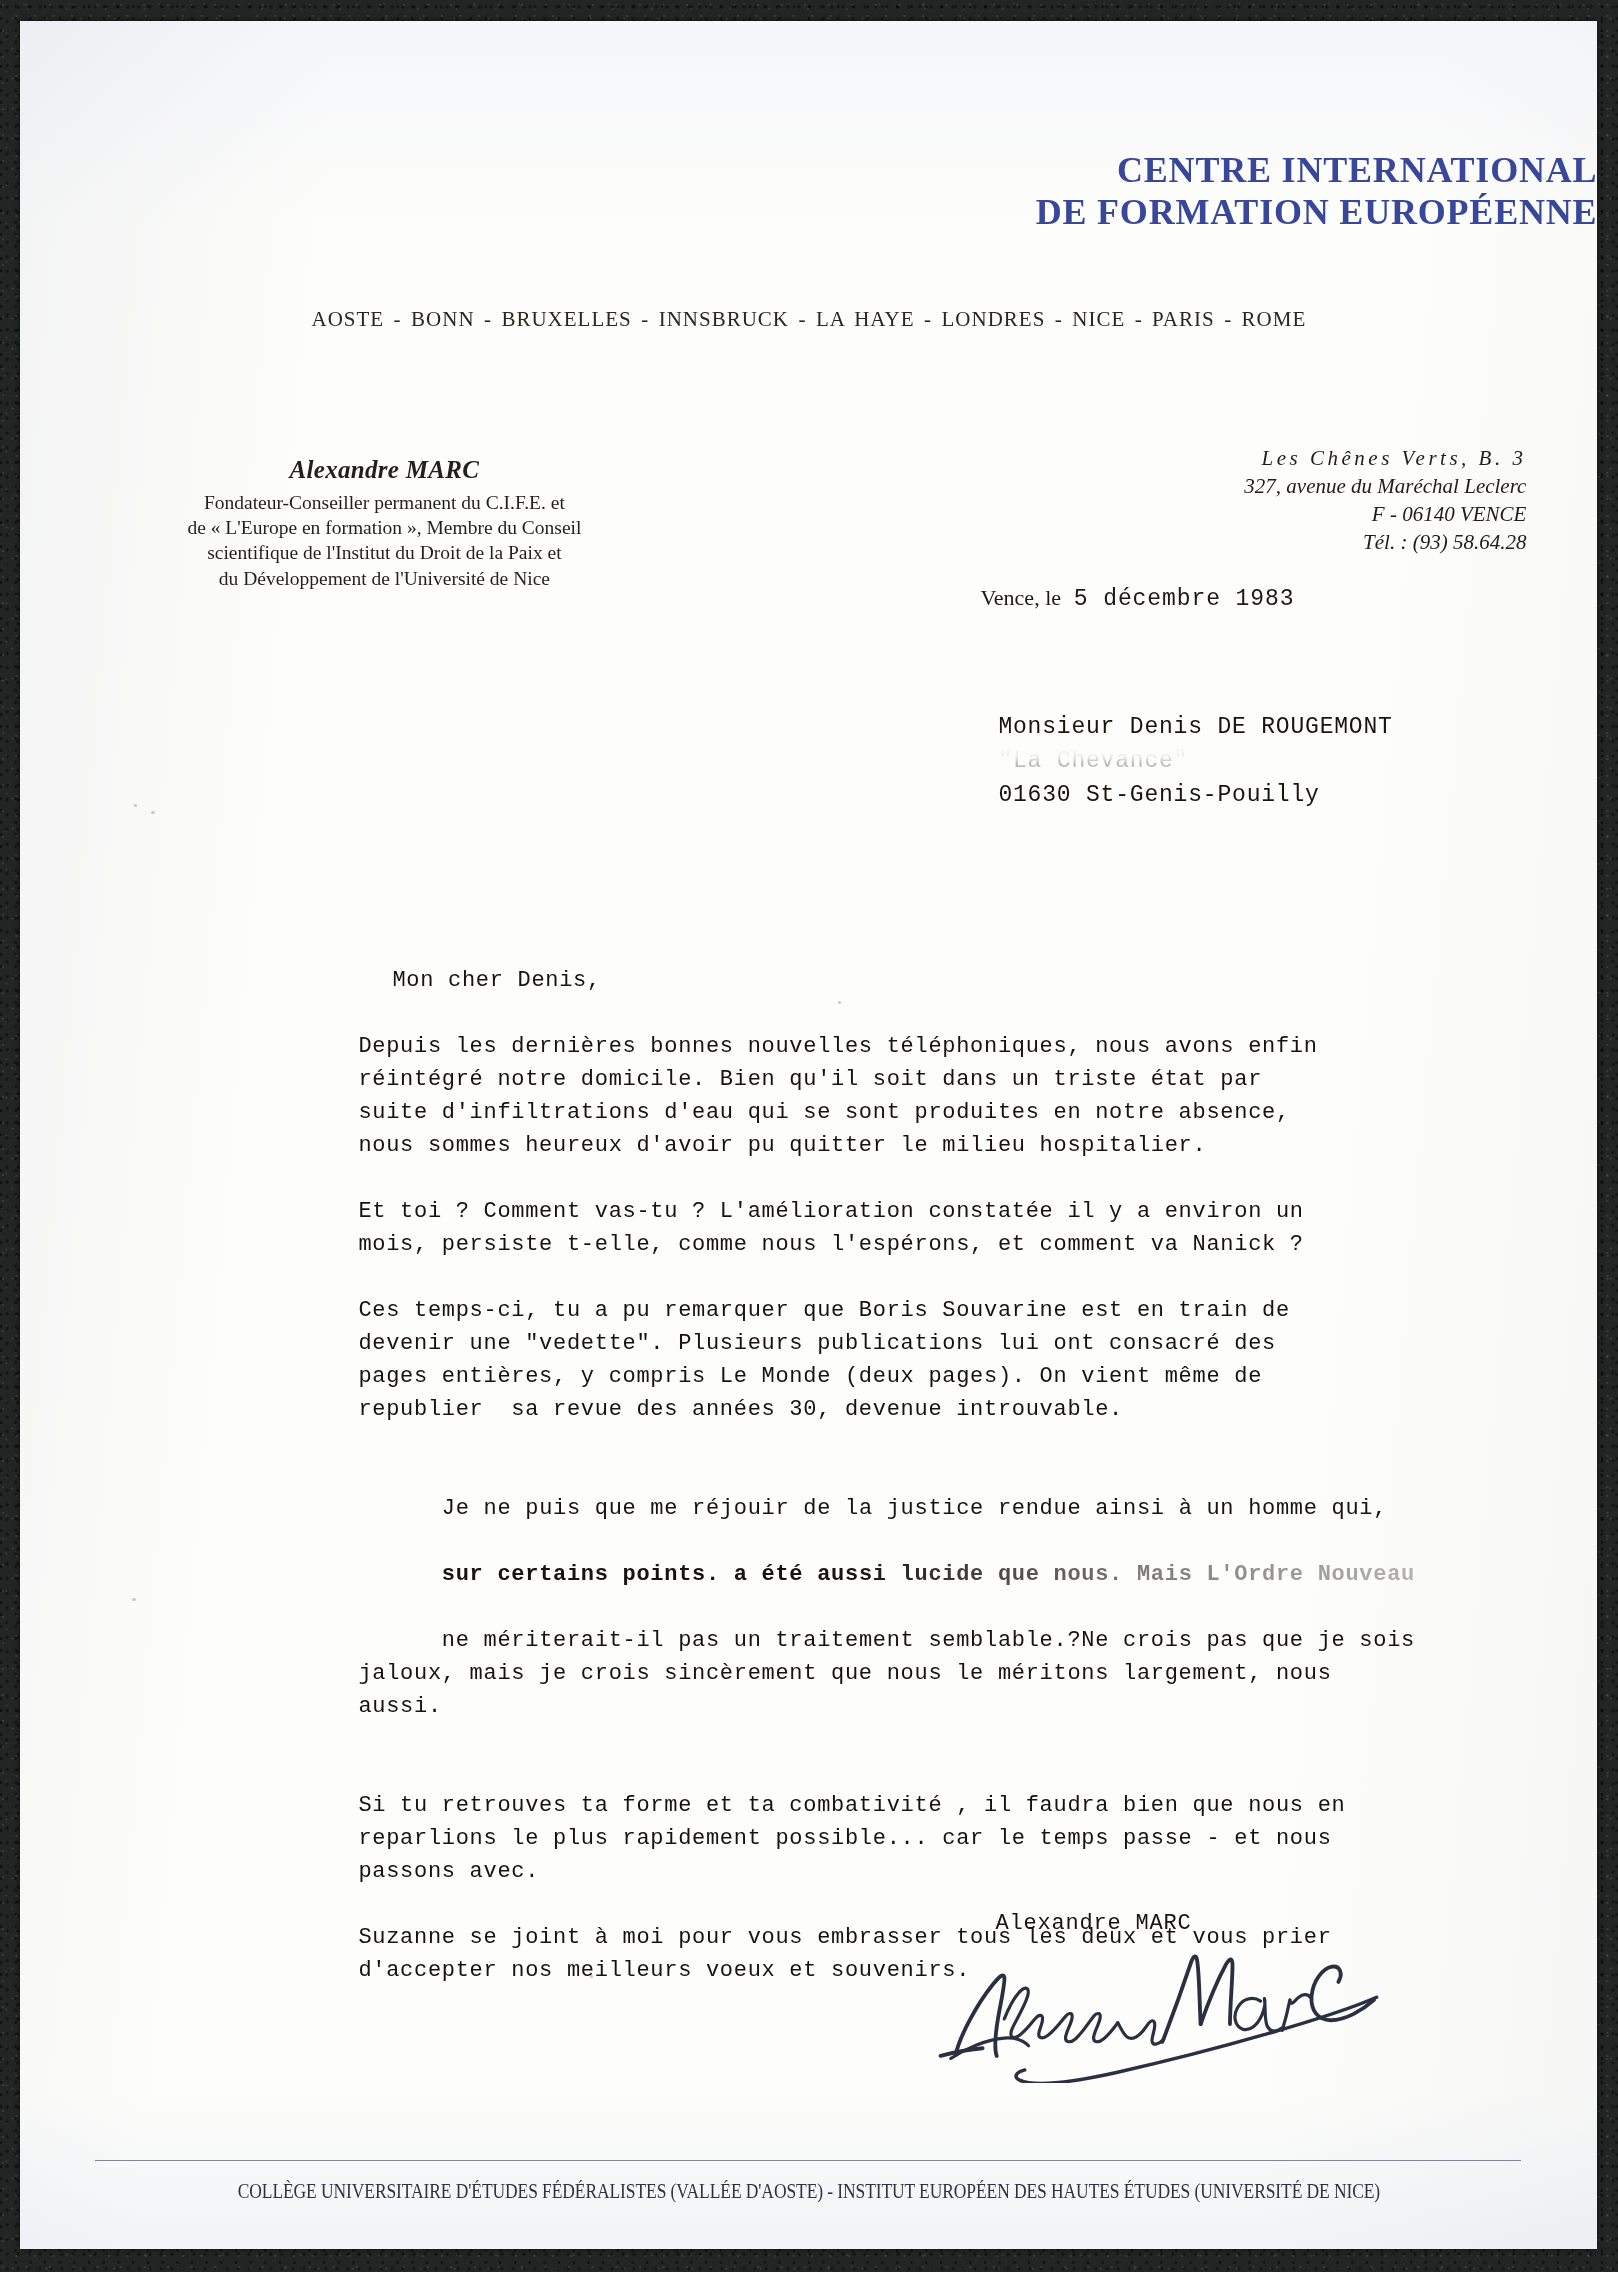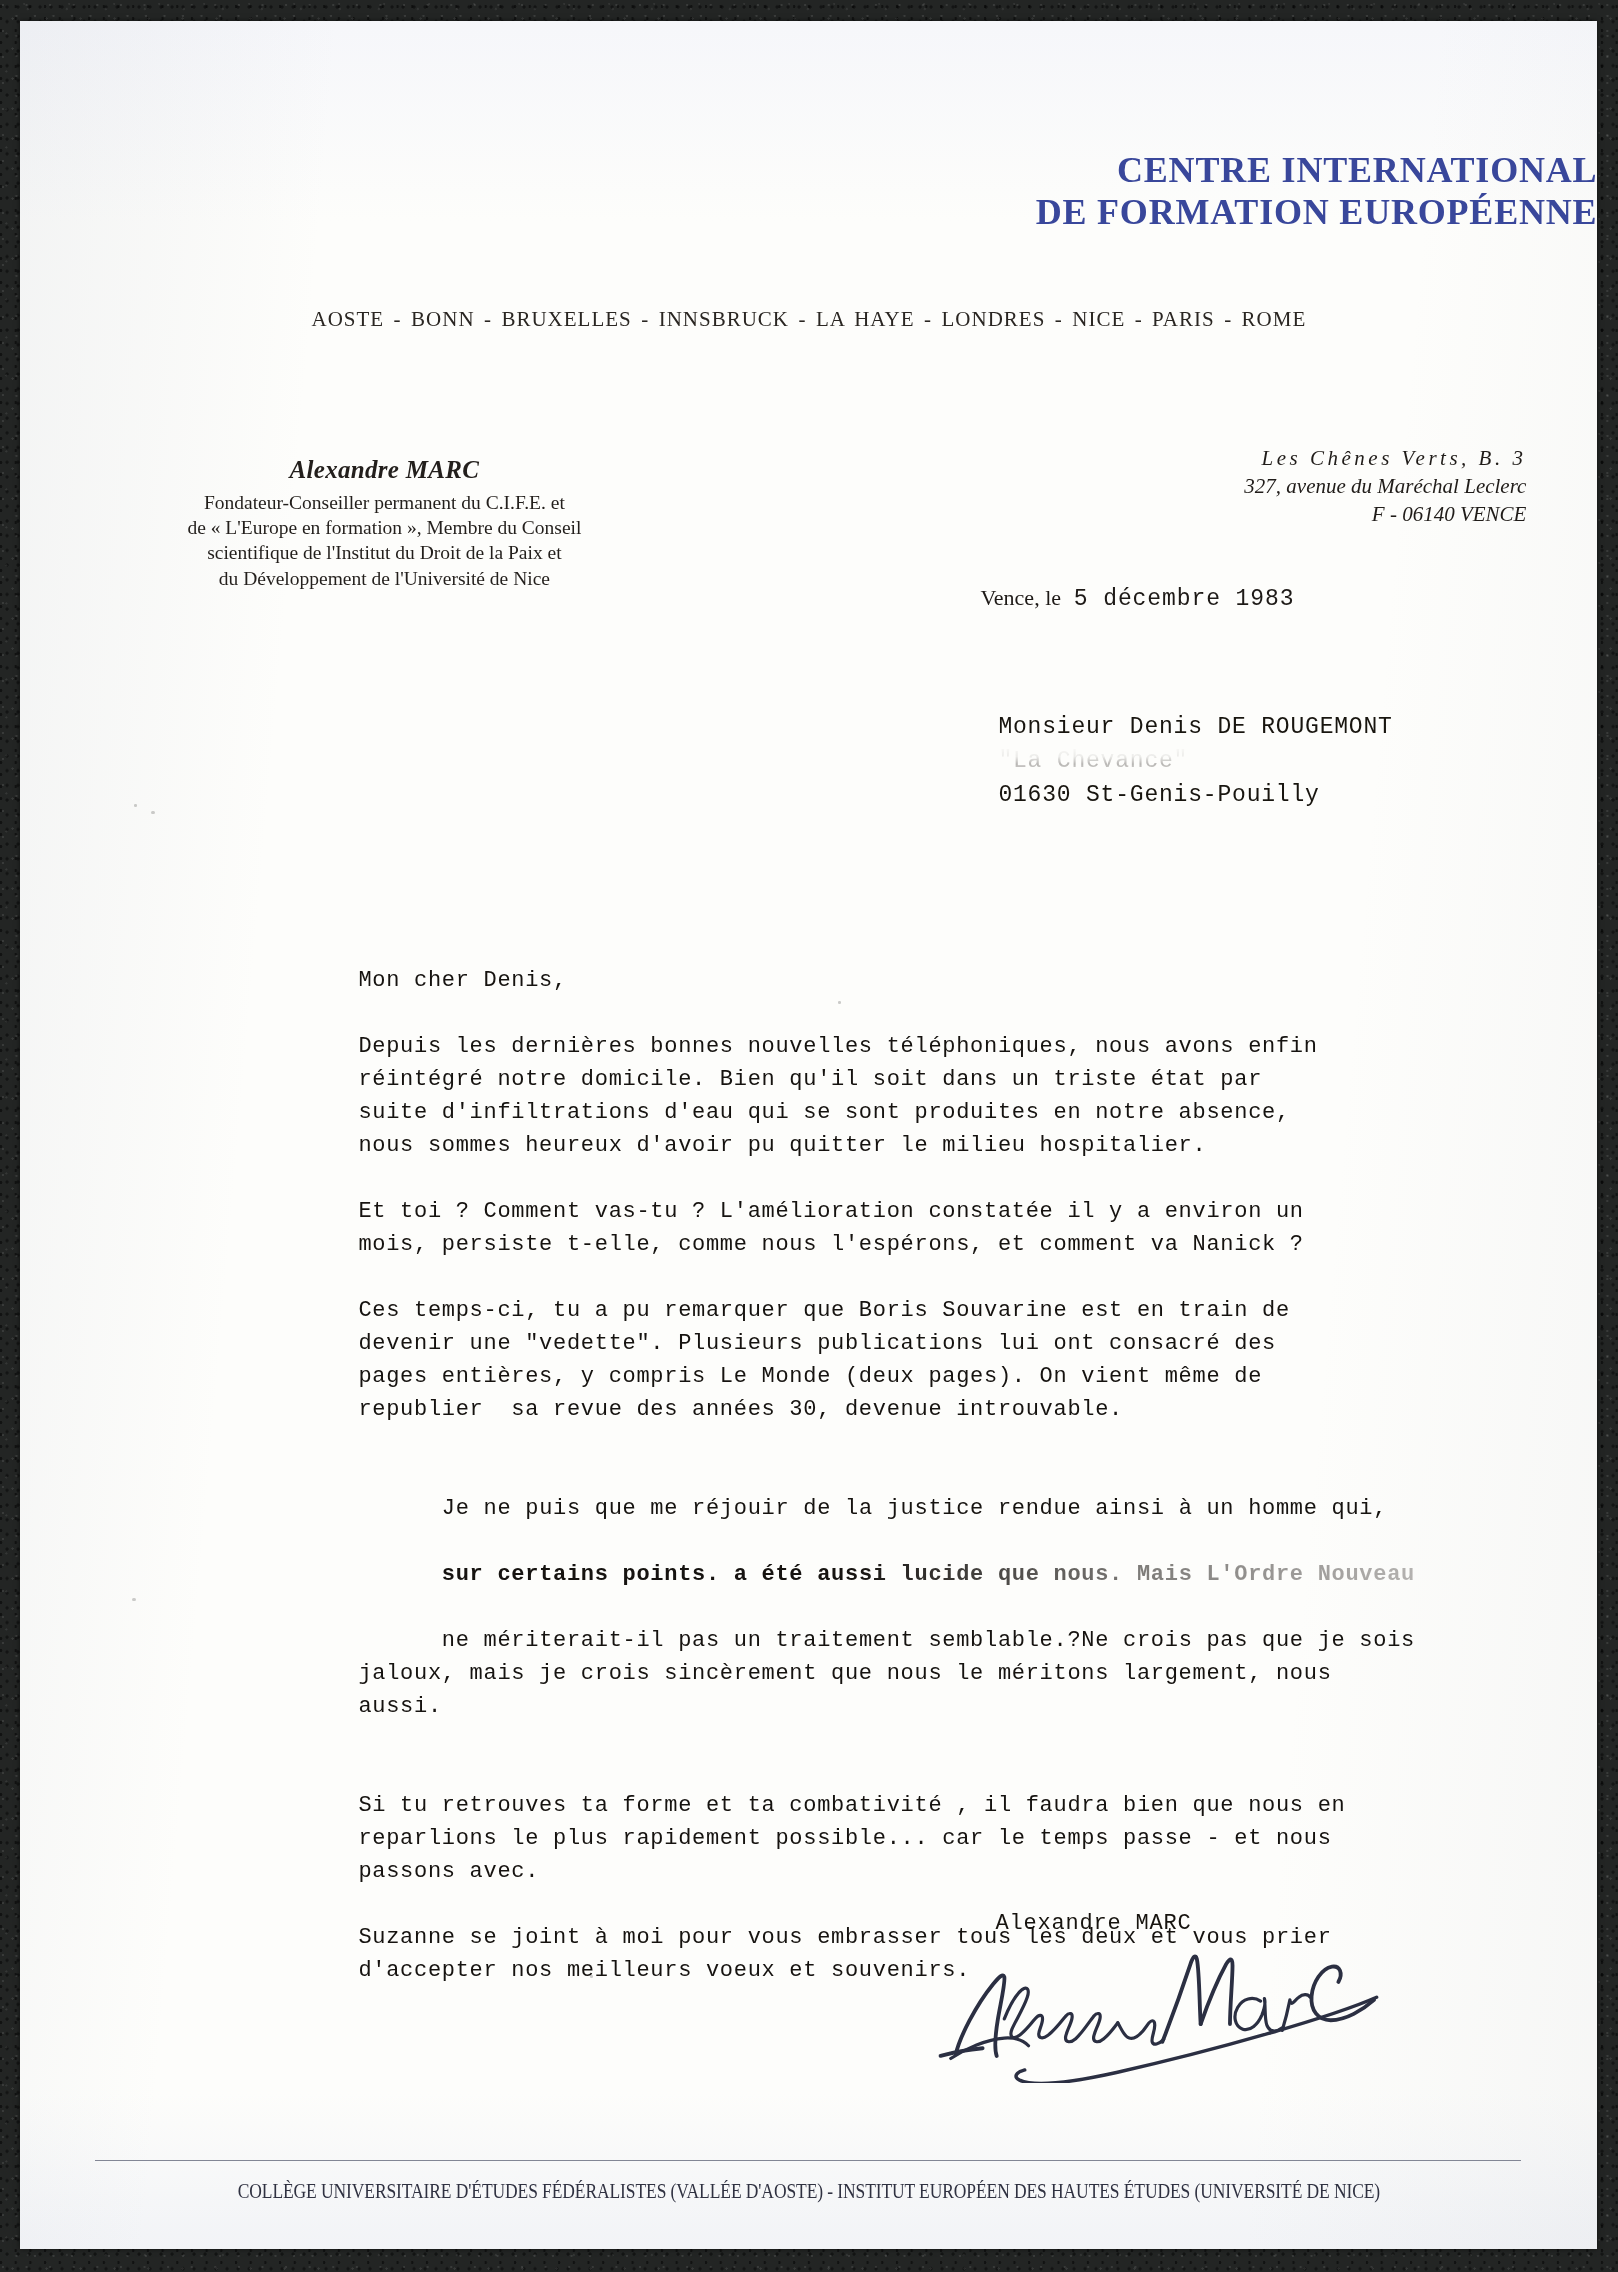--- a/index.html
+++ b/index.html
@@ -167,21 +167,21 @@
     position: absolute;
     left: 338px;
     top: 943px;
     width: 1129px;
     font-family: "Liberation Mono", monospace;
     font-size: 22px;
     line-height: 33px;
     letter-spacing: 0.7px;
     color: #161310;
   }
-  #letter-body .salutation { margin-bottom: 33px; }
+  #letter-body .salutation { margin-bottom: 33px; margin-left: 34px; }
   #letter-body .para { margin-bottom: 33px; white-space: pre-wrap; }
   #letter-body .para:last-child { margin-bottom: 0; }
   
   #letter-body .dry-ribbon {
     background: linear-gradient(90deg, #161310 0%, #161310 42%, #7e7c79 72%, #b4b2b0 100%);
     -webkit-background-clip: text;
             background-clip: text;
     color: transparent;
     font-weight: bold;
   }
@@ -270,20 +270,21 @@
       <span class="role-line">de « L'Europe en formation », Membre du Conseil</span>
       <span class="role-line">scientifique de l'Institut du Droit de la Paix et</span>
       <span class="role-line">du Développement de l'Université de Nice</span>
     </div>
   </div>
 
   <div id="sender-address">
     <span class="addr-line wide">Les Chênes Verts, B. 3</span>
     <span class="addr-line">327, avenue du Maréchal Leclerc</span>
     <span class="addr-line">F - 06140 VENCE</span>
+    <span class="addr-line">Tél. : (93) 58.64.28</span>
   </div>
 
   <div id="dateline">
     <span id="dateline-place">Vence, le</span><span id="dateline-date">5 décembre 1983</span>
   </div>
 
   <div id="recipient">
     <span class="rcpt-line">Monsieur Denis DE ROUGEMONT</span>
     <span class="rcpt-line faded">"La Chevance"</span>
     <span class="rcpt-line">01630 St-Genis-Pouilly</span>

